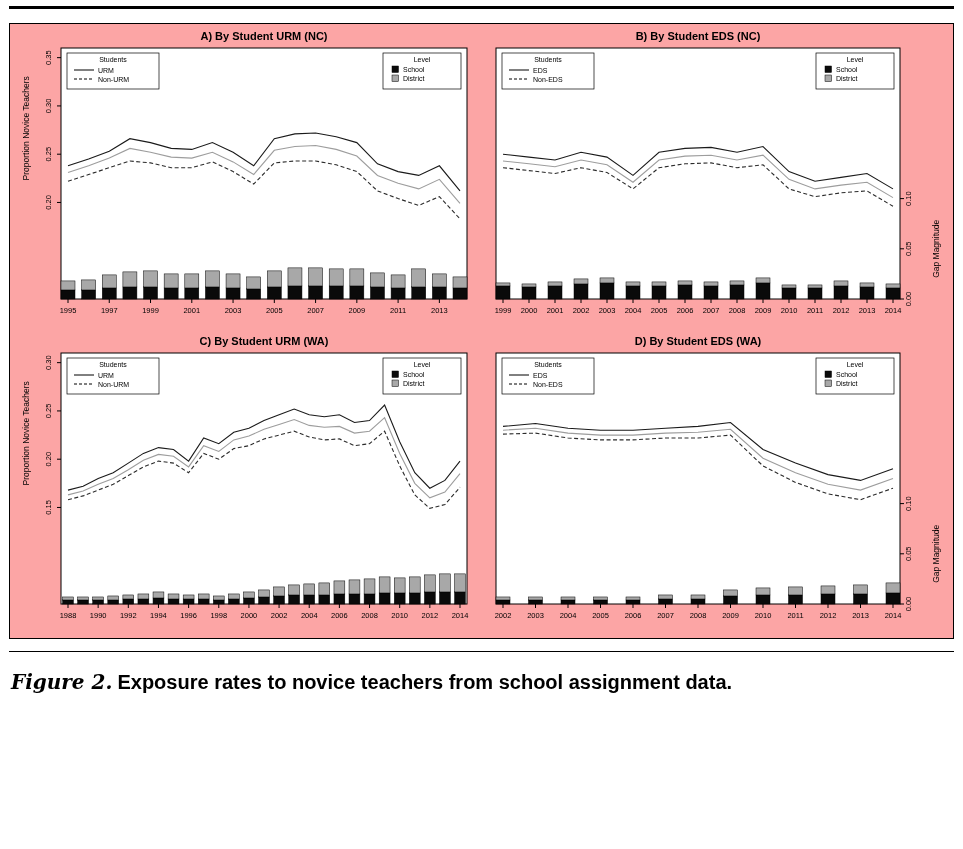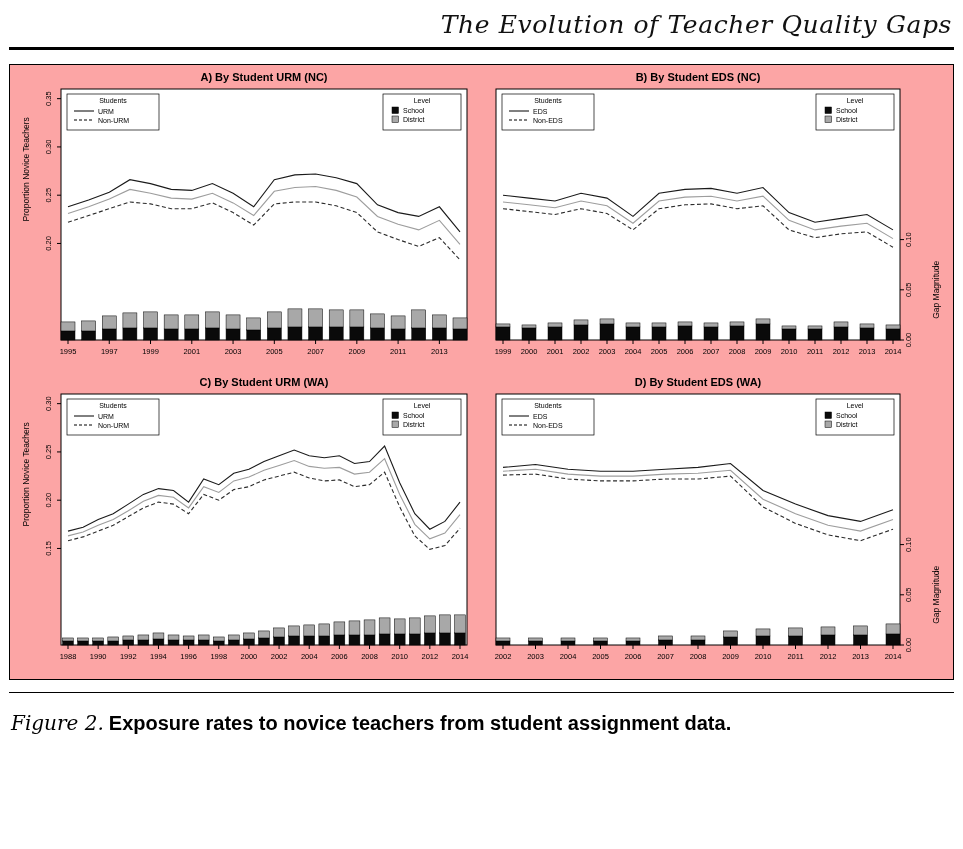--- a/index.html
+++ b/index.html
@@ -19,32 +19,31 @@
     margin-top:14px; border:1.5px solid #000; background:#fca5a5;
     padding:4px 2px 2px; display:grid; grid-template-columns:repeat(2,1fr);
     justify-items:center; row-gap:2px;
   }
   .panel svg { display:block; width:464px; height:303px; }
 
   svg text { font-family:"Liberation Sans",sans-serif; fill:#000; }
   .ptitle { font-weight:bold; }
 
   .fig-caption { margin:17px 2px 0; font-size:20px; line-height:1.3; }
-  .fig-label { font-family:"DejaVu Serif","Liberation Serif",serif; font-style:italic; }
+  .fig-label { font-family:"DejaVu Serif","Liberation Serif",serif; font-style:italic;font-weight:bold; }
   .fig-title { font-family:"Liberation Sans",sans-serif; font-weight:bold; }
   .fig-note { margin:9px 2px 0; font-size:18.5px; line-height:1.6;
               font-family:"DejaVu Serif","Liberation Serif",serif; }
   .note-label { font-style:italic; }
 </style>
 </head>
 <body>
 
 <div class="page">
 
-  <div class="running-head">The Evolution of Teacher Quality Gaps</div>
   <div class="rule-thick"></div>
 
   <div class="figure-box">
     <div class="panel">
       <svg viewBox="0 0 464 303">
           <text x="249" y="12" text-anchor="middle" font-size="11" class="ptitle">A) By Student URM (NC)</text>
           <rect x="46" y="20" width="406" height="251" fill="#ffffff" stroke="#000" stroke-width="1"></rect>
           <rect x="46" y="261.964" width="14" height="9.036000000000001" fill="#0a0a0a" stroke="#000" stroke-width="0.5"></rect>
           <rect x="46" y="252.928" width="14" height="9.036000000000001" fill="#a8a8a8" stroke="#000" stroke-width="0.5"></rect>
           <rect x="66.63157894736842" y="261.964" width="14" height="9.036000000000001" fill="#0a0a0a" stroke="#000" stroke-width="0.5"></rect>
@@ -414,17 +413,17 @@
           <rect x="341" y="47" width="6.5" height="6.5" fill="#a8a8a8" stroke="#000" stroke-width="0.5"></rect>
           <text x="352" y="53" font-size="7">District</text>
         </svg>
     </div>
   </div>
 
   <div class="rule-thin"></div>
 
   <p class="fig-caption">
     <span class="fig-label">Figure 2.</span>
-    <span class="fig-title">Exposure rates to novice teachers from student assignment data.</span>
+    <span class="fig-title">Exposure rates to novice teachers from school assignment data.</span>
   </p>
 
 
 </div>
 
 </body></html>

